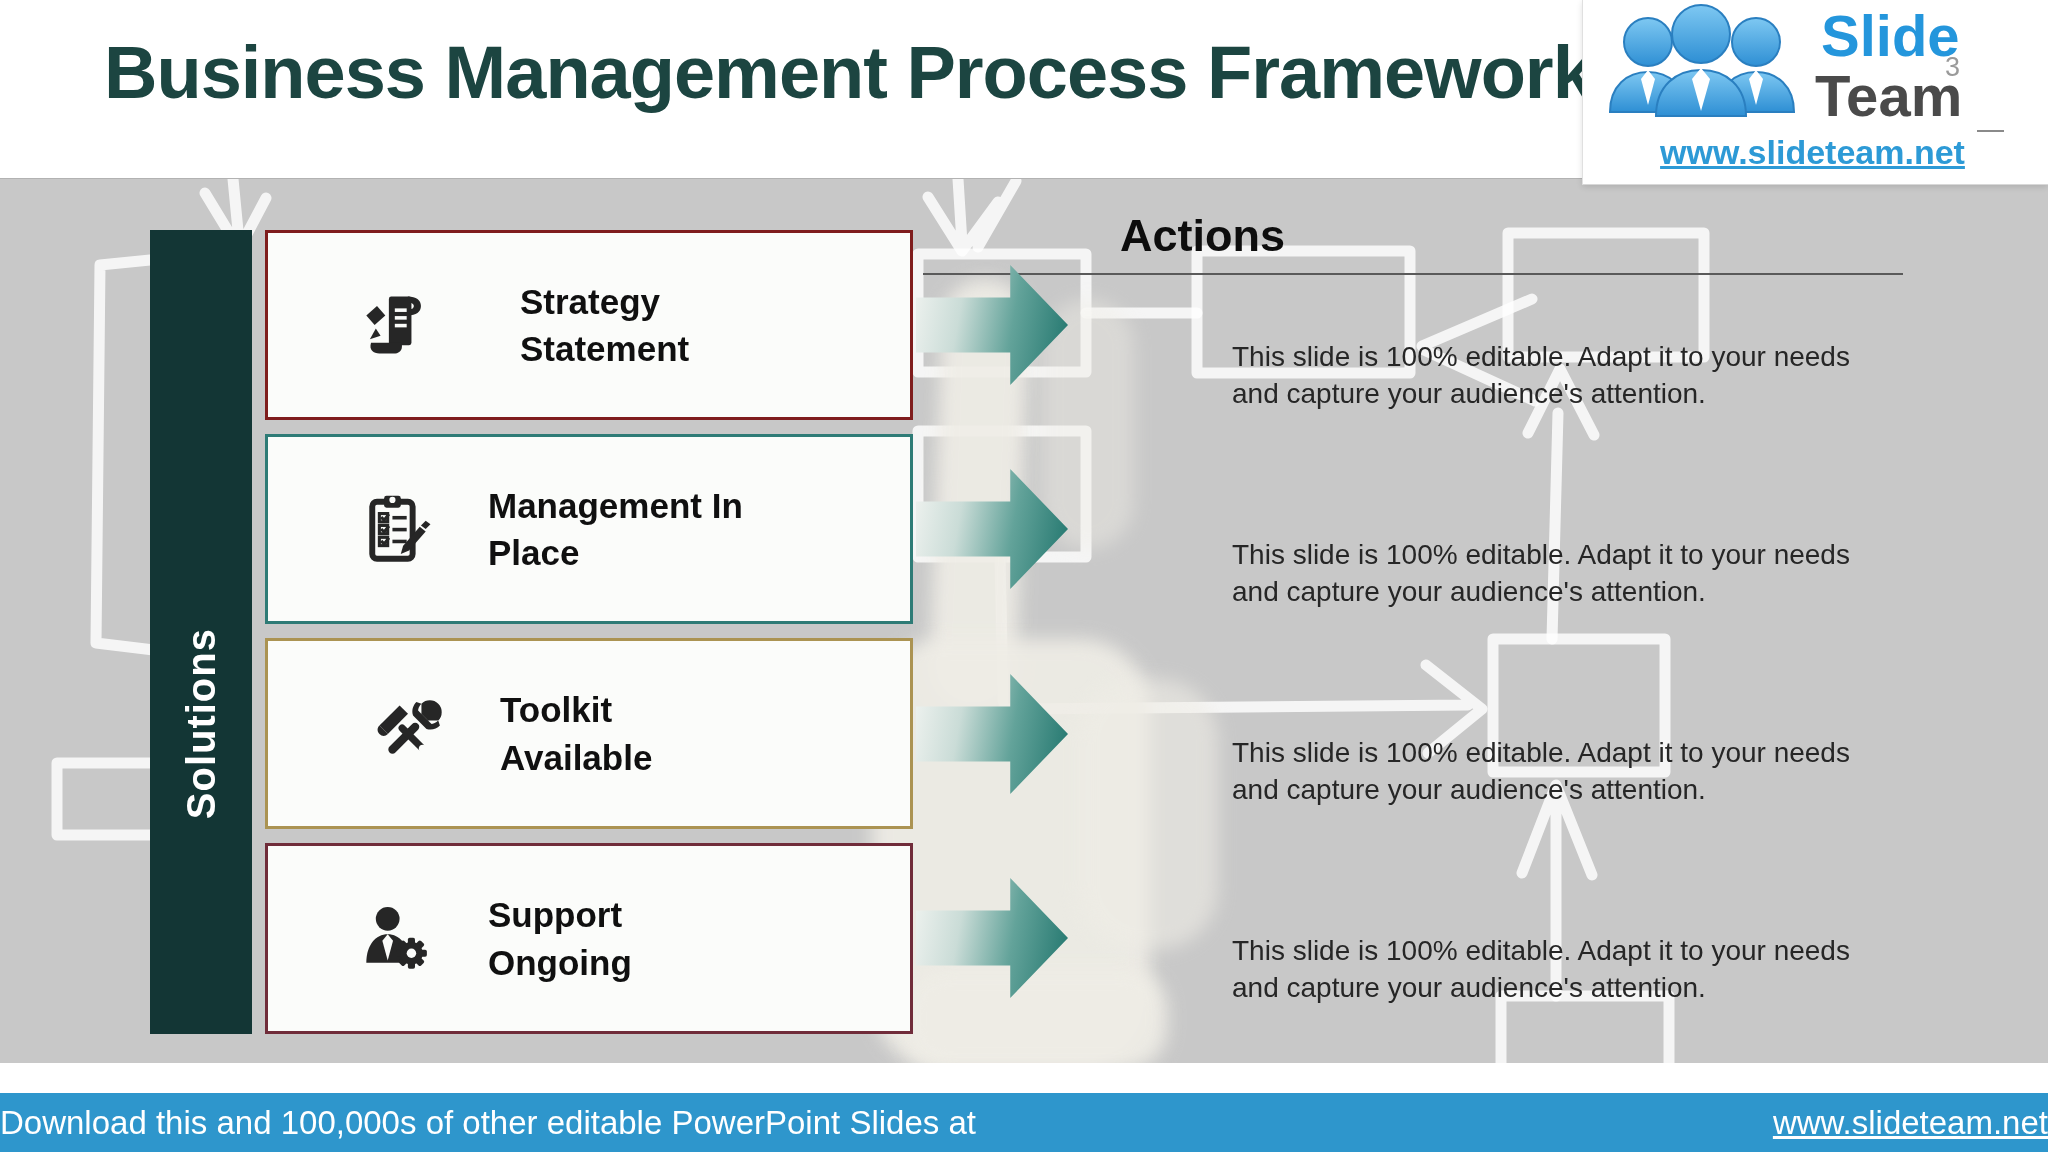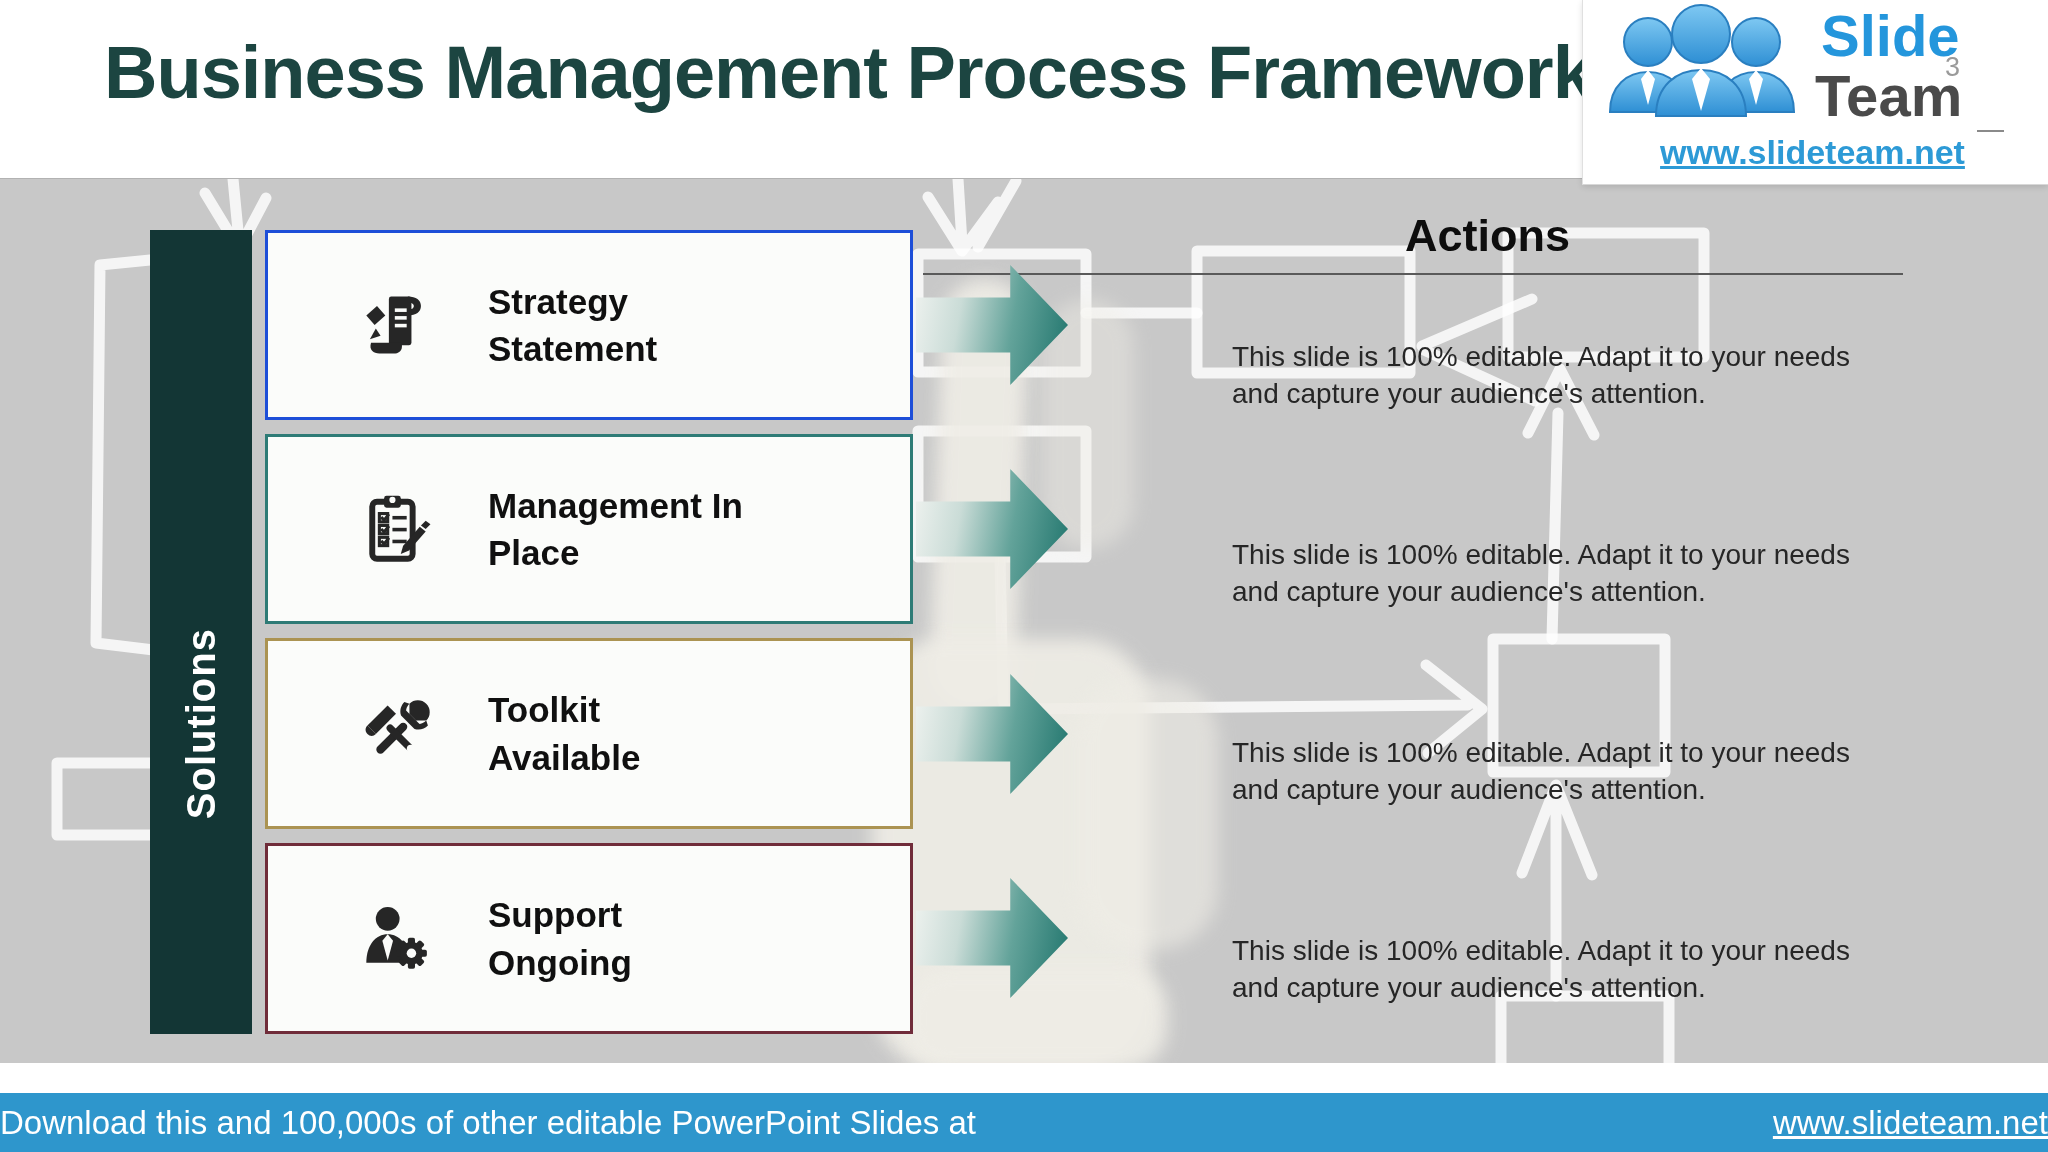--- a/index.html
+++ b/index.html
@@ -39,38 +39,38 @@
   }
   .sidebar-label{
     writing-mode:vertical-rl;transform:rotate(180deg);position:relative;top:92px;
     color:#ffffff;font-size:40px;font-weight:bold;letter-spacing:1px;
   }
   
   .sol-box{
     position:absolute;left:265px;width:648px;height:190px;z-index:3;
     background:#fbfcfa;display:flex;align-items:center;box-sizing:border-box;
   }
-  .sol-box.b1{top:230px;border:3px solid #1d4ed8;}
+  .sol-box.b1{top:230px;border:3px solid #7f1d1d;gap:32px;}
   .sol-box.b2{top:434px;border:3px solid #2e7b76;}
-  .sol-box.b3{top:638px;border:3px solid #ab9352;height:191px;}
+  .sol-box.b3{top:638px;border:3px solid #ab9352;height:191px;padding-left:12px;}
   .sol-box.b4{top:843px;border:3px solid #702c3a;height:191px;}
   .sol-icon{margin-left:90px;width:76px;height:76px;flex:0 0 auto;}
   .sol-label{margin-left:54px;width:270px;font-size:35px;font-weight:bold;color:#101010;line-height:1.35;}
   
   .flow-arrow{
     position:absolute;left:916px;width:152px;height:120px;z-index:4;
     background:linear-gradient(100deg,#f0f3f0 0%,#cadcd7 30%,#7batea 0%,#63a39a 60%,#1f746c 100%);
     background:linear-gradient(100deg,#f0f3f0 0%,#cadcd7 30%,#63a39a 62%,#1f746c 100%);
     clip-path:polygon(0 27%,62% 27%,62% 0,100% 50%,62% 100%,62% 73%,0 73%);
   }
   .a1{top:265px;} .a2{top:469px;} .a3{top:674px;} .a4{top:878px;}
   
   .actions-heading{
     position:absolute;left:1120px;top:210px;width:450px;z-index:3;
-    text-align:right;font-size:45px;font-weight:bold;color:#0d0d0d;
+    text-align:left;font-size:45px;font-weight:bold;color:#0d0d0d;
   }
   .actions-rule{position:absolute;left:923px;top:273px;width:980px;height:2px;background:#5a5a5a;z-index:3;}
   .action-note{
     position:absolute;left:1232px;width:668px;z-index:3;
     font-size:28px;color:#262626;line-height:1.33;margin-top:40px;
   }
   .n1{top:298px;} .n2{top:496px;} .n3{top:694px;} .n4{top:892px;}
   
   .footer-gap{position:absolute;left:0;top:1063px;width:2048px;height:30px;background:#ffffff;z-index:5;}
   .footer-bar{

